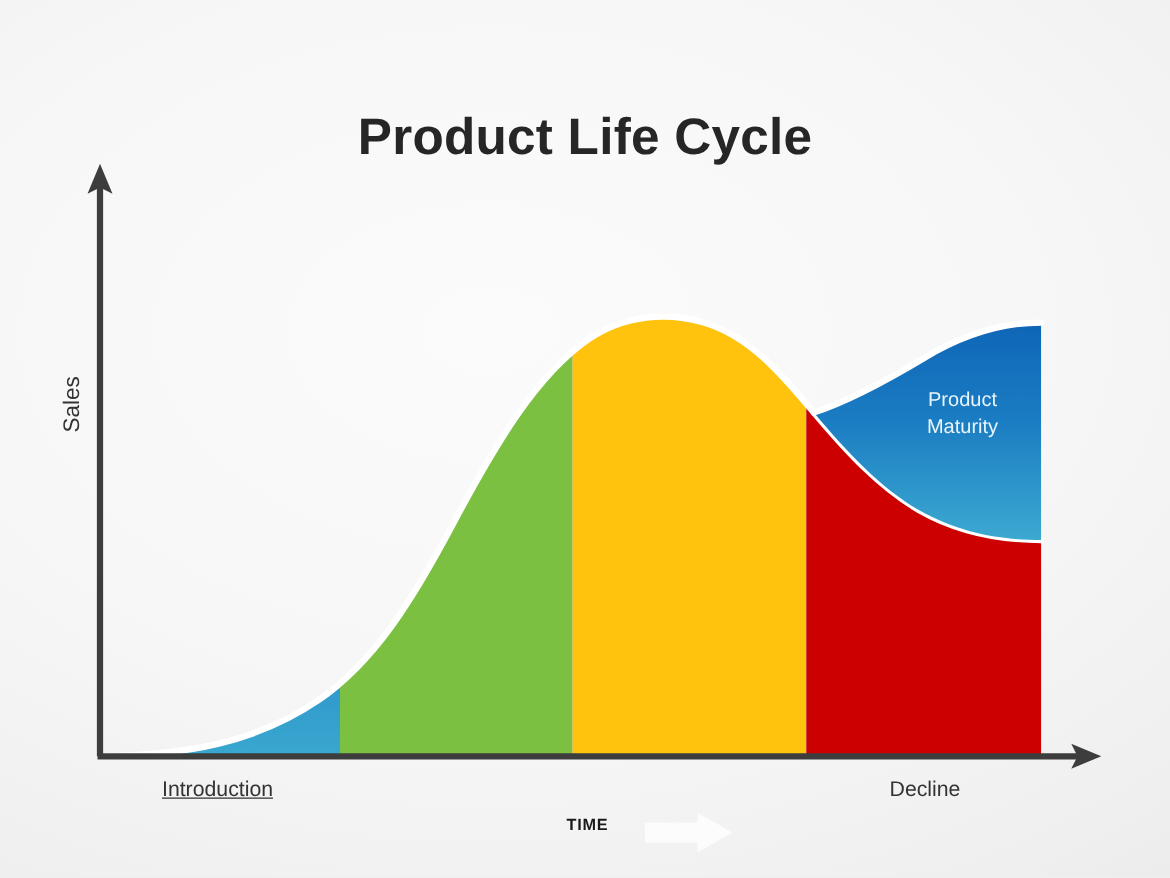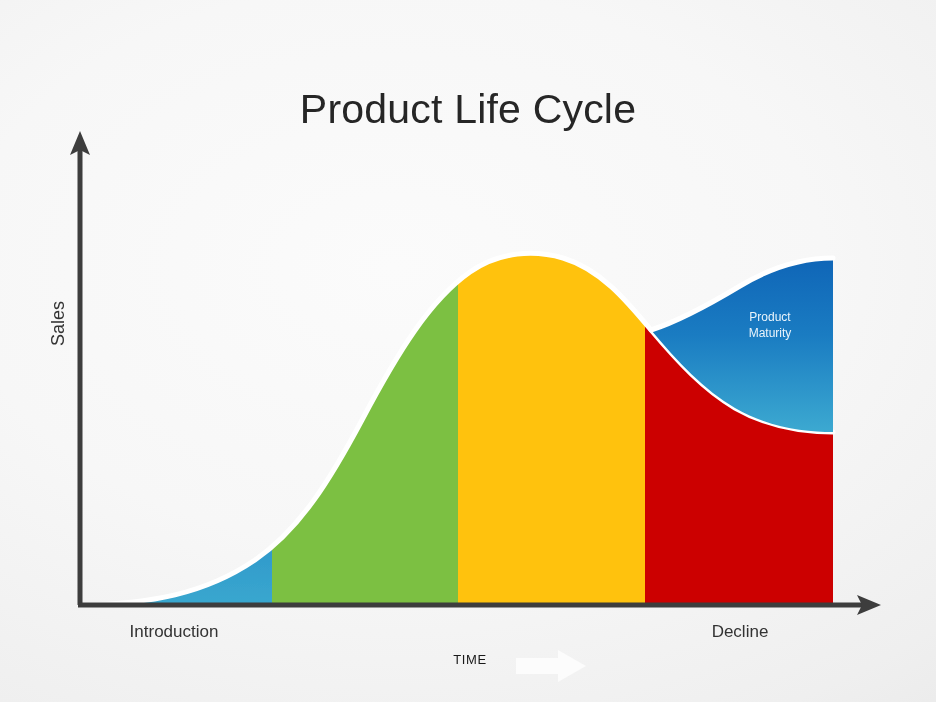--- a/index.html
+++ b/index.html
@@ -10,21 +10,21 @@
   }
   #slide{
     position:relative;width:936px;height:702px;
     background:
       radial-gradient(ellipse 115% 100% at 42% 38%, #fbfbfb 0%, #f7f7f7 40%, #efefef 72%, #e4e4e4 100%);
   }
   
   #title{
     position:absolute;left:0;top:86px;width:936px;
     text-align:center;
-    font-size:41px;font-weight:400;color:#262626;
+    font-size:41px;font-weight:700;color:#262626;
     letter-spacing:0.2px;
     font-family:"Liberation Sans", sans-serif;
   }
   
   #chart{position:absolute;left:0;top:0;width:936px;height:702px;}
   
   #ylabel{
     position:absolute;left:-2px;top:313px;width:120px;
     text-align:center;
     transform:rotate(-90deg);transform-origin:center center;
@@ -33,28 +33,28 @@
   
   .stage-label{
     position:absolute;top:622px;
     font-size:17px;color:#333;
     text-align:center;
   }
   
   #time-label{
     position:absolute;left:405px;top:652px;width:130px;
     text-align:center;
-    font-size:13px;font-weight:normal;color:#1a1a1a;
+    font-size:13px;font-weight:bold;color:#1a1a1a;
     letter-spacing:0.6px;
   }
   
   #pe-label{
     position:absolute;left:703px;top:310px;width:134px;
     text-align:center;line-height:1.33;
-    font-size:12px;color:#eaf4fb;
+    font-size:16px;color:#eaf4fb;
   }
 </style>
 </head>
 <body>
 
 <div id="slide">
 
   <div id="title">Product Life Cycle</div>
 
   <svg id="chart" viewBox="0 0 936 702">
@@ -128,21 +128,21 @@
 
     <line x1="78" y1="605" x2="866" y2="605" stroke="#3d3d3d" stroke-width="5"></line>
 
     <polygon points="881,605 857,595 862,605 857,615" fill="#3d3d3d"></polygon>
 
     <polygon points="516,658 558,658 558,650 586,666 558,682 558,674 516,674" fill="#ffffff" opacity="0.72"></polygon>
   </svg>
 
   <div id="ylabel">Sales</div>
 
-  <div class="stage-label" style="left:92px;width:164px;">Introduction</div>
+  <div class="stage-label" style="left:92px;width:164px;text-decoration:underline;">Introduction</div>
   <div class="stage-label" style="left:658px;width:164px;">Decline</div>
 
   <div id="time-label">TIME</div>
 
   <div id="pe-label">
     <div>Product</div>
     <div>Maturity</div>
   </div>
 
 </div>

